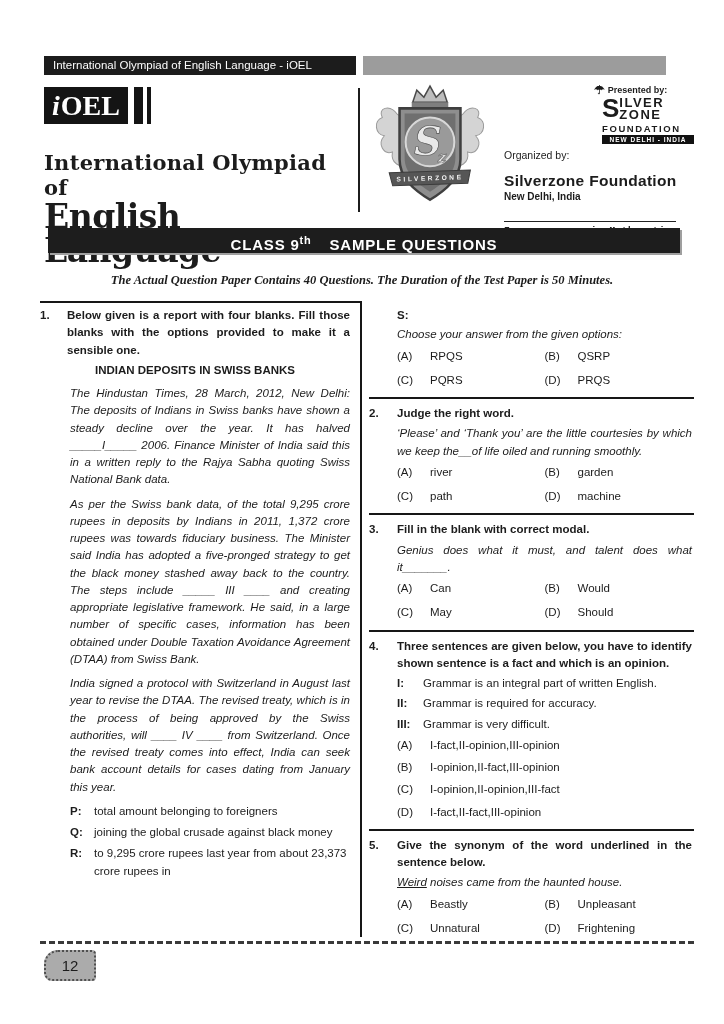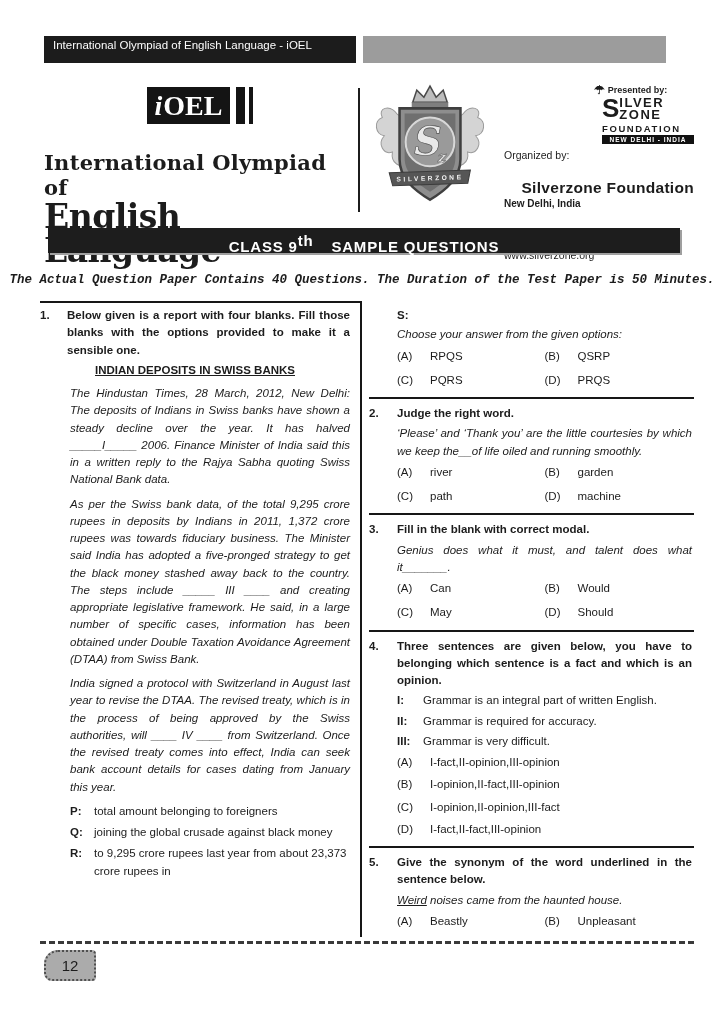--- a/index.html
+++ b/index.html
@@ -1,27 +1,27 @@
 <!DOCTYPE html>
 <html><head>
 <meta charset="utf-8">
 <style>
   html,body{margin:0;padding:0;background:#e8e8e8;}
   .page{position:relative;width:724px;height:1024px;background:#ffffff;overflow:hidden;
         color:#1c1c1c;font-family:"Liberation Sans",sans-serif;}
 
   
-  .topbar{position:absolute;top:36px;left:44px;right:58px;height:27px;display:flex;gap:7px;}
+  .topbar{position:absolute;top:56px;left:44px;right:58px;height:19px;display:flex;gap:7px;}
   .topbar-black{background:#1c1c1c;color:#fdfdfd;font-size:11.5px;line-height:19px;padding:0 9px;min-width:294px;}
   .topbar-gray{flex:1;background:#9c9c9c;}
 
   
   .masthead{position:absolute;top:84px;left:44px;right:30px;height:134px;display:flex;}
   .brand{width:312px;flex:none;}
-  .ioel-row{display:flex;align-items:stretch;height:37px;margin-top:3px;justify-content:center;}
+  .ioel-row{display:flex;align-items:stretch;height:37px;margin-top:3px;}
   .ioel-box{background:#141414;color:#ffffff;font-family:"Liberation Serif",serif;font-weight:bold;
             font-size:28px;line-height:37px;padding:0 8px;}
   .ioel-i{font-style:italic;margin-right:1px;}
   .bar{background:#141414;}
   .bar1{width:9px;margin-left:6px;}
   .bar2{width:4px;margin-left:4px;}
   .gothic{margin-top:26px;font-family:"DejaVu Serif",serif;font-weight:bold;font-size:21px;letter-spacing:.3px;}
   .eng{font-family:"DejaVu Serif",serif;font-weight:bold;font-size:33px;line-height:1.02;letter-spacing:-.5px;}
   .vline{width:2px;background:#1c1c1c;margin:4px 8px 6px 2px;flex:none;}
   .crest{width:124px;flex:none;}
@@ -30,46 +30,46 @@
   .presented-top{display:flex;align-items:center;gap:3px;font-size:9px;font-weight:bold;}
   .umb{font-size:12px;line-height:1;}
   .sz-row{display:flex;align-items:flex-start;margin-top:1px;margin-left:8px;}
   .sz-big{font-size:26px;font-weight:bold;line-height:.92;letter-spacing:0;}
   .sz-col{display:flex;flex-direction:column;font-weight:bold;font-size:13px;line-height:.95;letter-spacing:1.5px;}
   .sz-foundation{font-weight:bold;font-size:9.5px;letter-spacing:1.6px;margin-top:1px;margin-left:8px;}
   .sz-location{background:#111;color:#fff;font-size:6.5px;font-weight:bold;letter-spacing:1px;
                text-align:center;padding:1px 2px;margin-top:1px;margin-left:8px;}
   .organized{margin-top:5px;}
   .org-label{font-size:10.5px;font-weight:normal;}
-  .org-name{font-size:15.5px;font-weight:bold;margin-top:18px;letter-spacing:.3px;text-align:right;}
+  .org-name{font-size:15.5px;font-weight:bold;margin-top:11px;letter-spacing:.3px;}
   .org-city{font-size:10px;font-weight:bold;margin-top:1px;border-bottom:1.5px solid #222;padding-bottom:19px;width:172px;}
   .org-tagline{font-family:"Liberation Mono",monospace;font-size:9.5px;font-weight:bold;letter-spacing:.5px;margin-top:3px;}
   .org-site{font-size:10.5px;font-weight:normal;margin-top:6px;}
 
   
   .classbar{position:absolute;top:228px;left:48px;right:44px;background:#1d1d1d;color:#fff;
             text-align:center;height:25px;line-height:25px;font-weight:bold;font-size:15px;
             letter-spacing:.8px;box-shadow:2px 2px 0 0 #9f9f9f;}
-  .classbar sup{font-size:15px;}
+  .classbar sup{font-size:11px;}
   .banner-gap{display:inline-block;width:18px;}
 
   .note{position:absolute;top:273px;left:0;right:0;text-align:center;
-        font-family:Liberation Mono, monospace;font-style:italic;font-weight:bold;font-size:12.5px;}
+        font-family:Liberation Serif, serif;font-style:italic;font-weight:bold;font-size:12.5px;}
 
   
   .columns{position:absolute;top:301px;left:40px;right:30px;height:636px;display:flex;
            font-size:11.5px;line-height:1.5;overflow:hidden;}
   .col-left{width:310px;flex:none;border-top:2px solid #161616;padding:4px 10px 0 0;}
   .col-right{flex:1;border-left:2px solid #161616;padding-left:7px;}
 
   .qrow{display:flex;}
   .qnum{width:27px;font-weight:bold;flex:none;}
   .qprompt{flex:1;font-weight:bold;text-align:justify;}
   .center-title{text-align:center;font-weight:bold;margin-top:3px;}
-  .underlined{text-decoration:underline;}
+  .underlined{}
   .indent{margin-left:30px;}
   .para{font-style:italic;text-align:justify;margin:6px 0 7px;}
   .pqr{display:flex;margin-top:4px;}
   .pqr-label{font-weight:bold;width:24px;flex:none;}
 
   .rblock{display:flex;padding:6px 0 8px;}
   .rblock + .rblock{border-top:2px solid #161616;}
   .rnum{width:28px;font-weight:bold;flex:none;}
   .rcontent{flex:1;padding-right:2px;}
   .rprompt{font-weight:bold;text-align:justify;}
@@ -273,21 +273,21 @@
                 <span class="optletter">(D)</span>
                 <span>Should</span>
               </div>
           </div>
         </div>
       </div>
 
       <div class="rblock">
         <div class="rnum">4.</div>
         <div class="rcontent">
-          <div class="rprompt">Three sentences are given below, you have to belonging which sentence is a fact and which is an opinion.</div>
+          <div class="rprompt">Three sentences are given below, you have to identify shown sentence is a fact and which is an opinion.</div>
           <div class="stmt">
               <span class="stmt-label">I:</span>
               <span>Grammar is an integral part of written English.</span>
             </div>
           <div class="stmt">
               <span class="stmt-label">II:</span>
               <span>Grammar is required for accuracy.</span>
             </div>
           <div class="stmt">
               <span class="stmt-label">III:</span>

